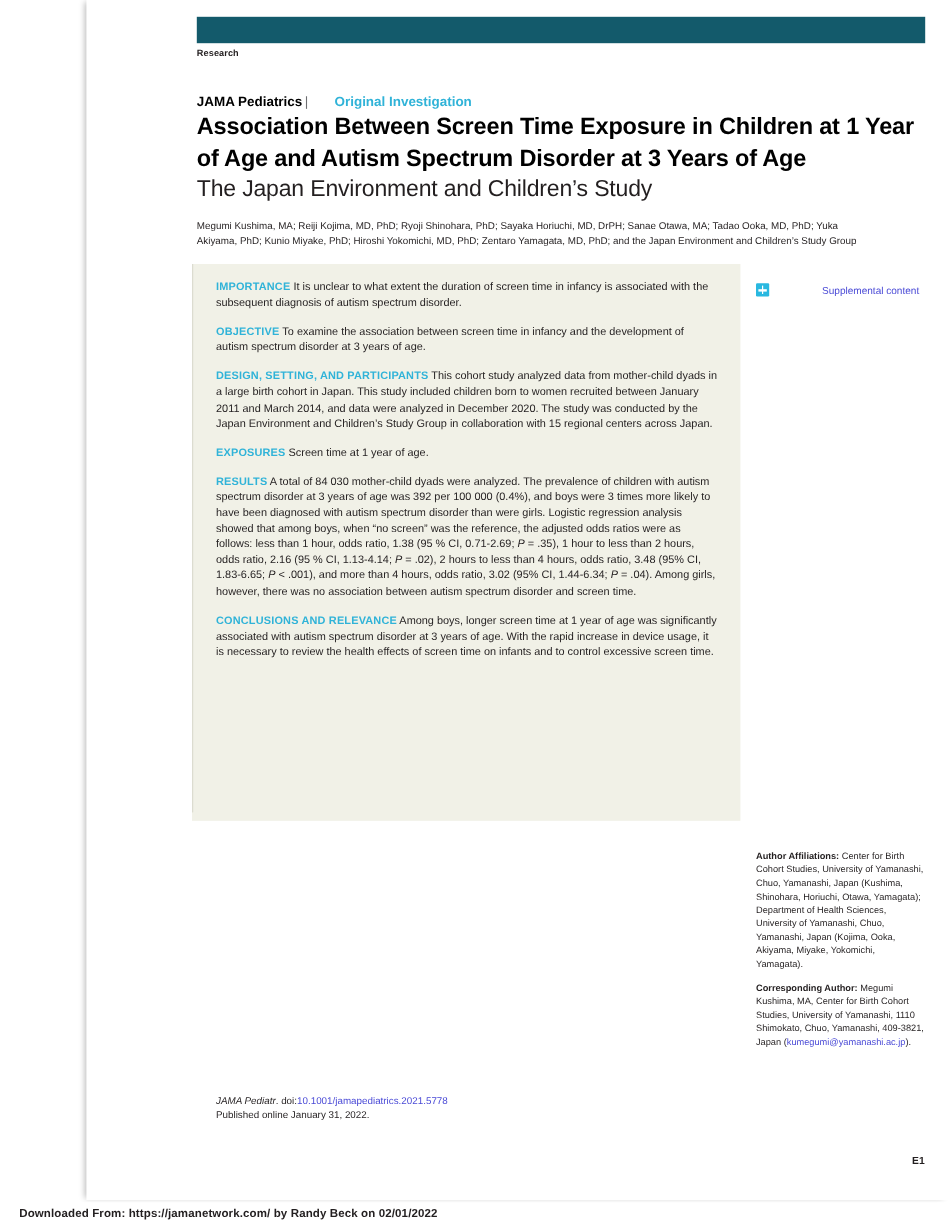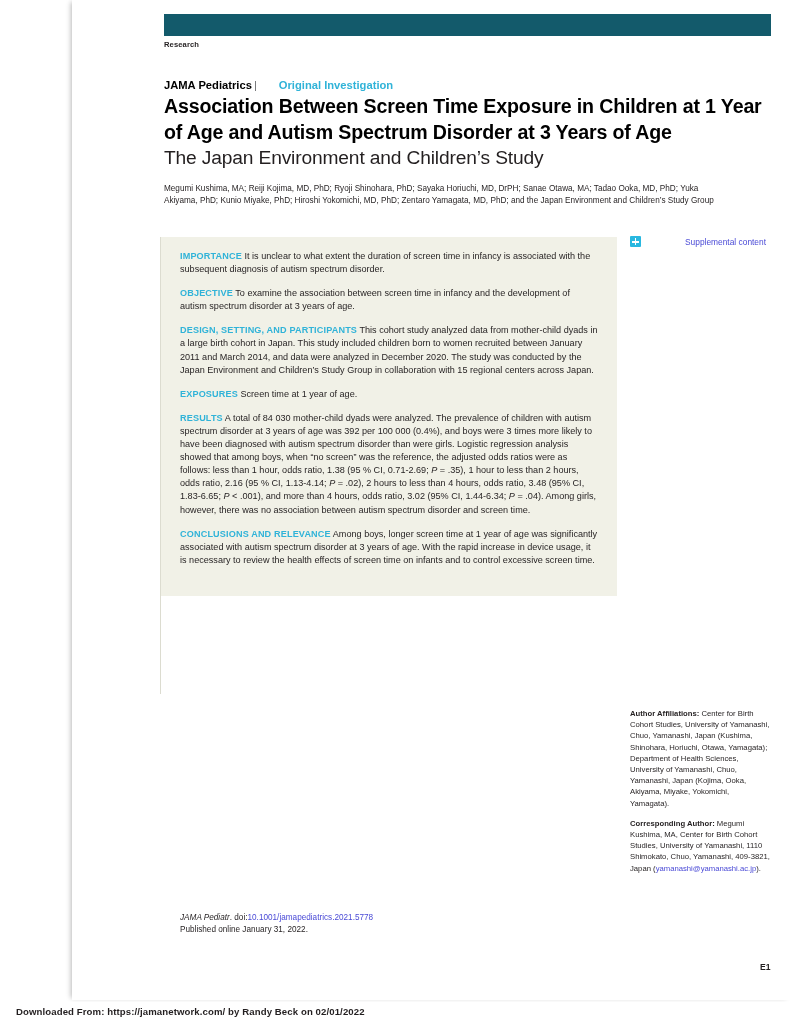--- a/index.html
+++ b/index.html
@@ -105,23 +105,23 @@
     width: 560px;
     font-size: 8.2px;
     line-height: 11.7px;
     color: #231f20;
   }
 
   
   #abstract-panel {
     position: absolute;
     left: 88px;
-    top: 237px;
+    top: 220px;
     width: 457px;
-    height: 359px;
+    height: 464px;
     background: #f1f1e7;
   }
   #abstract-rule {
     position: absolute;
     left: 0; top: 0;
     width: 1px; height: 457px;
     background: #dcdcd0;
   }
   #abstract-body {
     position: absolute;
@@ -273,21 +273,21 @@
         <div class="abs-sec"><span class="abs-label">OBJECTIVE</span><span> To examine the association between screen time in infancy and the development of autism spectrum disorder at 3 years of age.</span></div>
         <div class="abs-sec"><span class="abs-label">DESIGN, SETTING, AND PARTICIPANTS</span><span> This cohort study analyzed data from mother-child dyads in a large birth cohort in Japan. This study included children born to women recruited between January 2011 and March 2014, and data were analyzed in December 2020. The study was conducted by the Japan Environment and Children’s Study Group in collaboration with 15 regional centers across Japan.</span></div>
         <div class="abs-sec"><span class="abs-label">EXPOSURES</span><span> Screen time at 1 year of age.</span></div>
         <div class="abs-sec"><span class="abs-label">RESULTS</span><span> A total of 84 030 mother-child dyads were analyzed. The prevalence of children with autism spectrum disorder at 3 years of age was 392 per 100 000 (0.4%), and boys were 3 times more likely to have been diagnosed with autism spectrum disorder than were girls. Logistic regression analysis showed that among boys, when “no screen” was the reference, the adjusted odds ratios were as follows: less than 1 hour, odds ratio, 1.38 (95 % CI, 0.71-2.69; <em>P</em> = .35), 1 hour to less than 2 hours, odds ratio, 2.16 (95 % CI, 1.13-4.14; <em>P</em> = .02), 2 hours to less than 4 hours, odds ratio, 3.48 (95% CI, 1.83-6.65; <em>P</em> &lt; .001), and more than 4 hours, odds ratio, 3.02 (95% CI, 1.44-6.34; <em>P</em> = .04). Among girls, however, there was no association between autism spectrum disorder and screen time.</span></div>
         <div class="abs-sec"><span class="abs-label">CONCLUSIONS AND RELEVANCE</span><span> Among boys, longer screen time at 1 year of age was significantly associated with autism spectrum disorder at 3 years of age. With the rapid increase in device usage, it is necessary to review the health effects of screen time on infants and to control excessive screen time.</span></div>
       </div>
   </div>
 
   <div id="notes-column">
       <div class="note-block"><span class="note-head">Author Affiliations:</span><span> Center for Birth Cohort Studies, University of Yamanashi, Chuo, Yamanashi, Japan (Kushima, Shinohara, Horiuchi, Otawa, Yamagata); Department of Health Sciences, University of Yamanashi, Chuo, Yamanashi, Japan (Kojima, Ooka, Akiyama, Miyake, Yokomichi, Yamagata).</span></div>
-      <div class="note-block"><span class="note-head">Corresponding Author:</span><span> Megumi Kushima, MA, Center for Birth Cohort Studies, University of Yamanashi, 1110 Shimokato, Chuo, Yamanashi, 409-3821, Japan (</span><span class="note-link">yamanashi@yamanashi.ac.jp</span><span>).</span></div>
+      <div class="note-block"><span class="note-head">Corresponding Author:</span><span> Megumi Kushima, MA, Center for Birth Cohort Studies, University of Yamanashi, 1110 Shimokato, Chuo, Yamanashi, 409-3821, Japan (</span><span class="note-link">kumegumi@yamanashi.ac.jp</span><span>).</span></div>
     </div>
 
   <div id="citation">
     <div><span class="jn">JAMA Pediatr</span><span>. doi:</span><span class="doi">10.1001/jamapediatrics.2021.5778</span></div>
     <div>Published online January 31, 2022.</div>
   </div>
 
   <div id="page-number">E1</div>
 
 </div>

